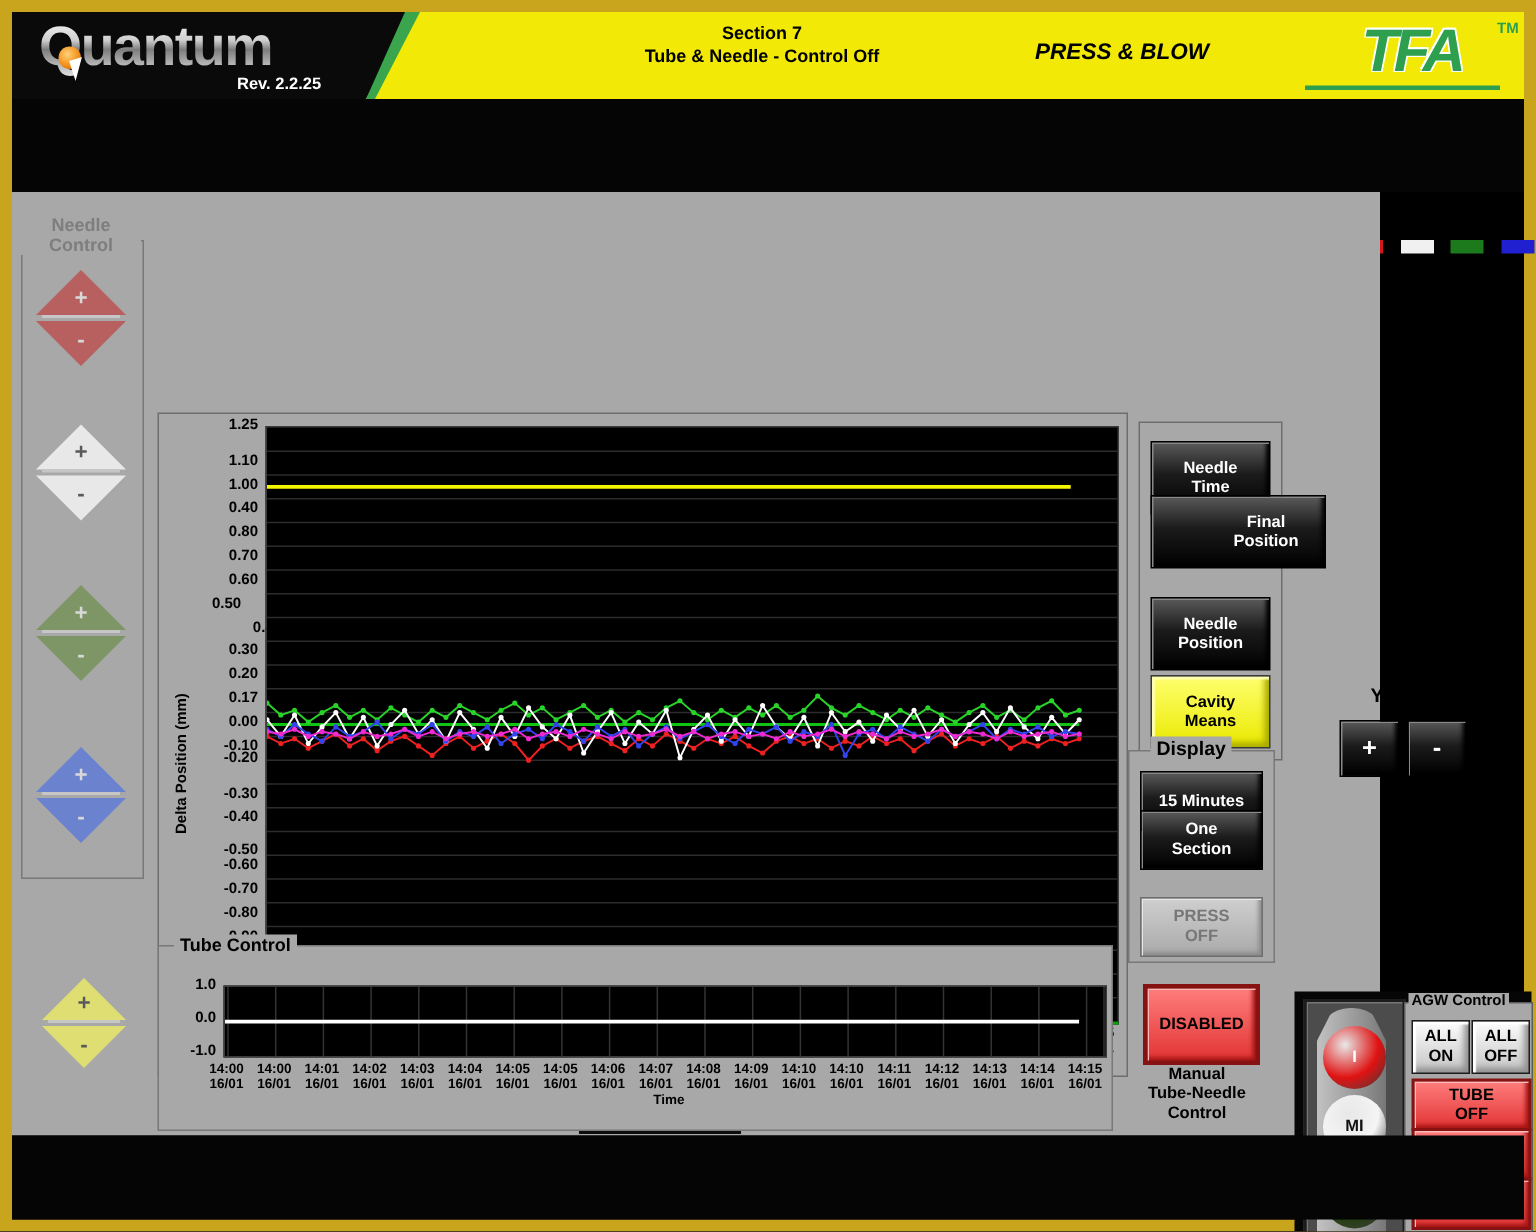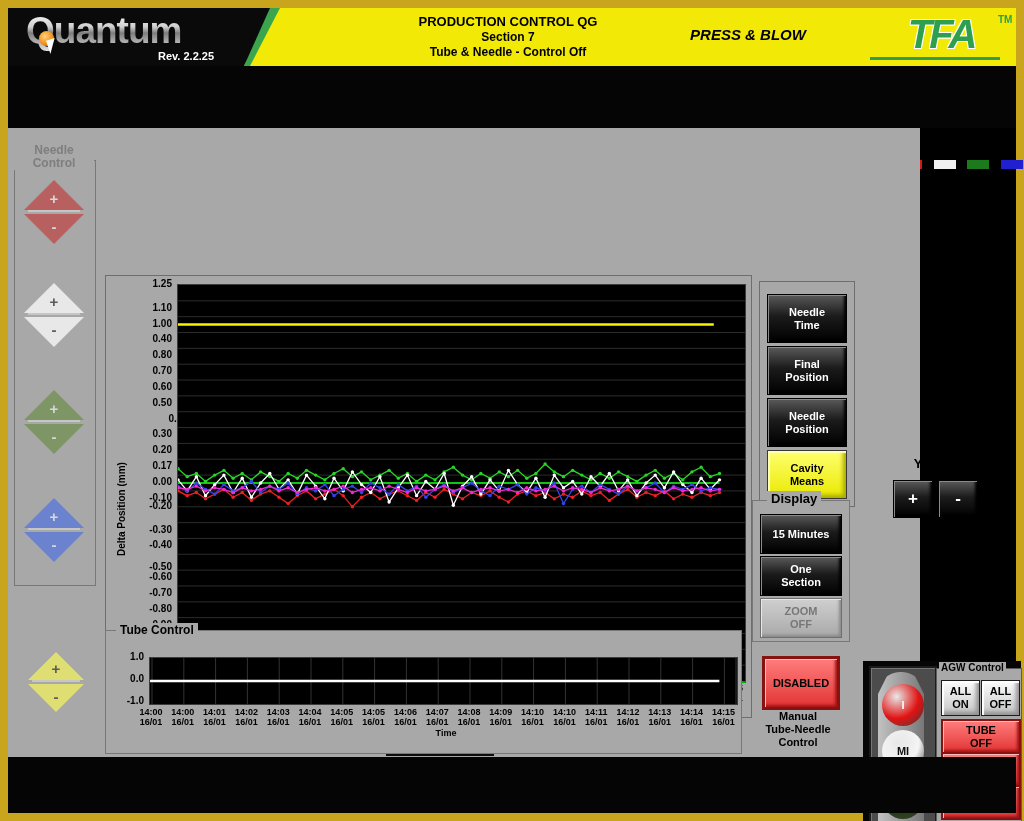--- a/index.html
+++ b/index.html
@@ -81,21 +81,20 @@
 
   <div class="abs header">
     <div class="abs logoblock">
       <div class="abs qlogo">Quantum</div>
       <div class="abs qdot"></div>
       <div class="abs qarrow"></div>
       <div class="abs rev">Rev. 2.2.25</div>
     </div>
     <div class="abs greenstripe"></div>
     <div class="abs htitle">
-      <div class="l1">PRODUCTION CONTROL QG</div>
       <div class="l2">Section 7</div>
       <div class="l3">Tube &amp; Needle - Control Off</div>
     </div>
     <div class="abs pressblow">PRESS &amp; BLOW</div>
     <div class="abs tfa">TFA</div>
     <div class="abs tfam">TM</div>
     <div class="abs tfaline"></div>
   </div>
 
   <div class="abs sectionrow">
@@ -134,21 +133,21 @@
     <div class="abs chartpanel">
       <div class="ylab" style="left:10px;top:280px;">Delta Position (mm)</div>
       <div id="yticks">
           <div class="ytick" style="left: 24px; top: 2px;">1.25</div>
           <div class="ytick" style="left: 24px; top: 25.76px;">1.10</div>
           <div class="ytick" style="left: 24px; top: 41.6px;">1.00</div>
           <div class="ytick" style="left: 24px; top: 57.44px;">0.40</div>
           <div class="ytick" style="left: 24px; top: 73.28px;">0.80</div>
           <div class="ytick" style="left: 24px; top: 89.12px;">0.70</div>
           <div class="ytick" style="left: 24px; top: 104.96px;">0.60</div>
-          <div class="ytick" style="left: 24px; top: 120.8px;">0.50</div>
+          <div class="ytick" style="left: 24px; top: 120.8px; text-align: center;">0.50</div>
           <div class="ytick" style="left: 40px; top: 136.64px;">0.40</div>
           <div class="ytick" style="left: 24px; top: 152.48px;">0.30</div>
           <div class="ytick" style="left: 24px; top: 168.32px;">0.20</div>
           <div class="ytick" style="left: 24px; top: 184.16px;">0.17</div>
           <div class="ytick" style="left: 24px; top: 200px;">0.00</div>
           <div class="ytick" style="left: 24px; top: 215.84px;">-0.10</div>
           <div class="ytick" style="left: 24px; top: 224px;">-0.20</div>
           <div class="ytick" style="left: 24px; top: 247.52px;">-0.30</div>
           <div class="ytick" style="left: 24px; top: 263.36px;">-0.40</div>
           <div class="ytick" style="left: 24px; top: 285px;">-0.50</div>
@@ -580,47 +579,47 @@
       <div class="abs btn b3d-dark" style="left:39px;top:4px;width:30px;height:24px;font-size:11px;">&gt;&gt;</div>
       <div class="abs btn b3d-dark" style="left:73px;top:4px;width:30px;height:24px;font-size:11px;">&gt;|</div>
     </div>
 
     <div class="abs trendpanel">
       <div id="trendbtns">
           <div class="abs btn b3d-dark" style="left: 7px; top: 12px; width: 78px; height: 47px; font-size: 11px;">
             <div>Needle</div>
             <div>Time</div>
           </div>
-          <div class="abs btn b3d-dark" style="left: 7px; top: 64px; width: 78px; height: 47px; font-size: 11px;">
+          <div class="abs btn b3d-dark" style="left: 7px; top: 48px; width: 78px; height: 47px; font-size: 11px; padding-left: 37px;">
             <div>Final</div>
             <div>Position</div>
           </div>
           <div class="abs btn b3d-dark" style="left: 7px; top: 116px; width: 78px; height: 47px; font-size: 11px;">
             <div>Needle</div>
             <div>Position</div>
           </div>
           <div class="abs btn b3d-yellow" style="left: 7px; top: 168px; width: 78px; height: 47px; font-size: 11px;">
             <div>Cavity</div>
             <div>Means</div>
           </div>
         </div>
     </div>
 
     <div class="abs groupbox" style="left:744px;top:372px;width:96px;height:140px;">
       <div class="gblabel" style="left:14px;top:-10px;font-size:13px;">Display</div>
       <div id="displaybtns">
           <div class="abs btn b3d-dark" style="left: 7px; top: 13px; width: 80px; height: 38px; font-size: 11px;">
             <div>15 Minutes</div>
           </div>
-          <div class="abs btn b3d-dark" style="left: 7px; top: 55px; width: 80px; height: 38px; font-size: 11px;">
+          <div class="abs btn b3d-dark" style="left: 7px; top: 39px; width: 80px; height: 38px; font-size: 11px;">
             <div>One</div>
             <div>Section</div>
           </div>
           <div class="abs btn b3d-disabled" style="left: 7px; top: 97px; width: 80px; height: 38px; font-size: 11px;">
-            <div>ZOOM</div>
+            <div>PRESS</div>
             <div>OFF</div>
           </div>
         </div>
     </div>
 
     <div class="abs btn b3d-red" style="left:754px;top:528px;width:72px;height:48px;font-size:11px;border-width:3px;">DISABLED</div>
     <div class="caption" style="left:744px;top:582px;width:92px;">
       <div>Manual</div>
       <div>Tube-Needle</div>
       <div>Control</div>

